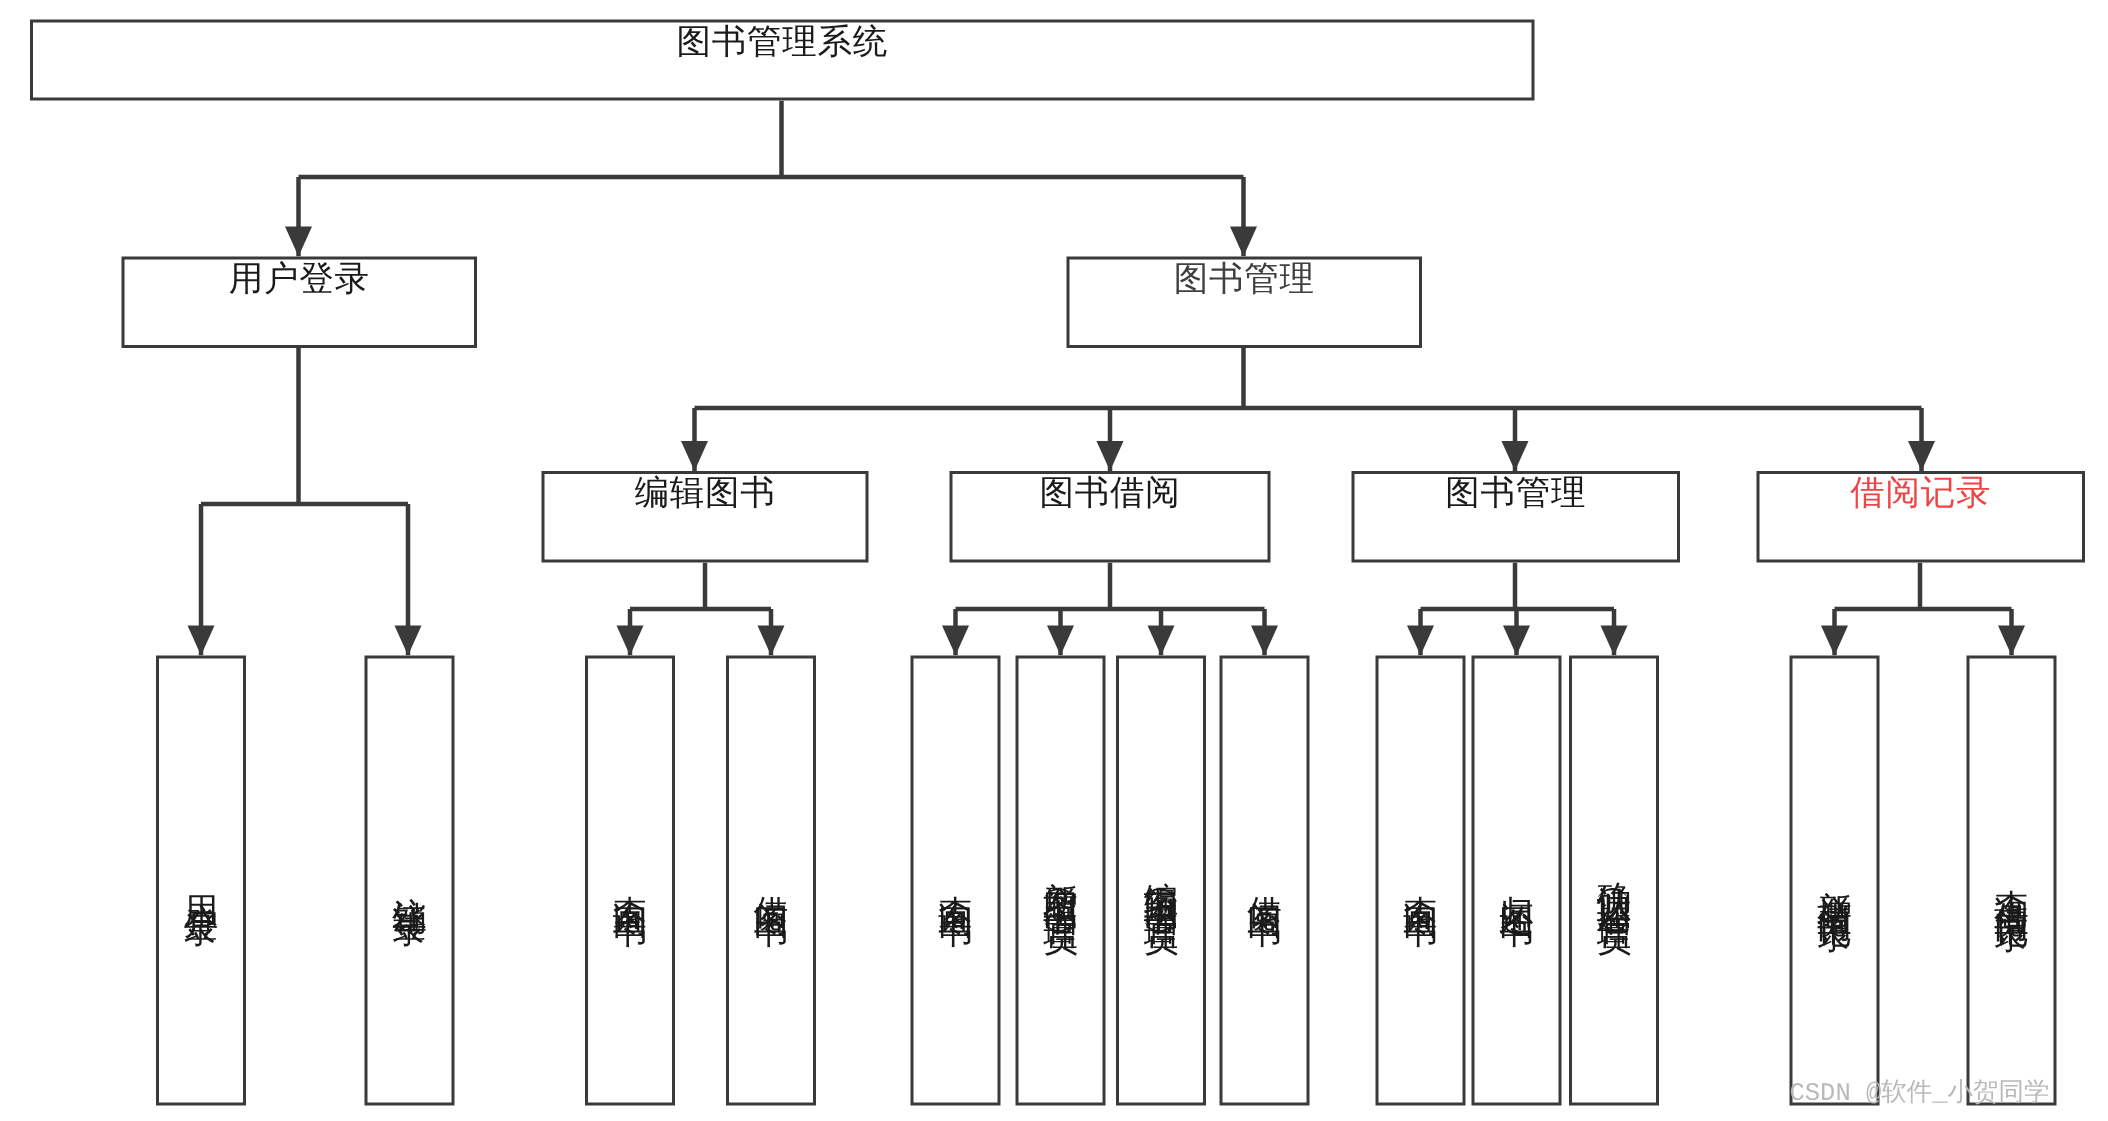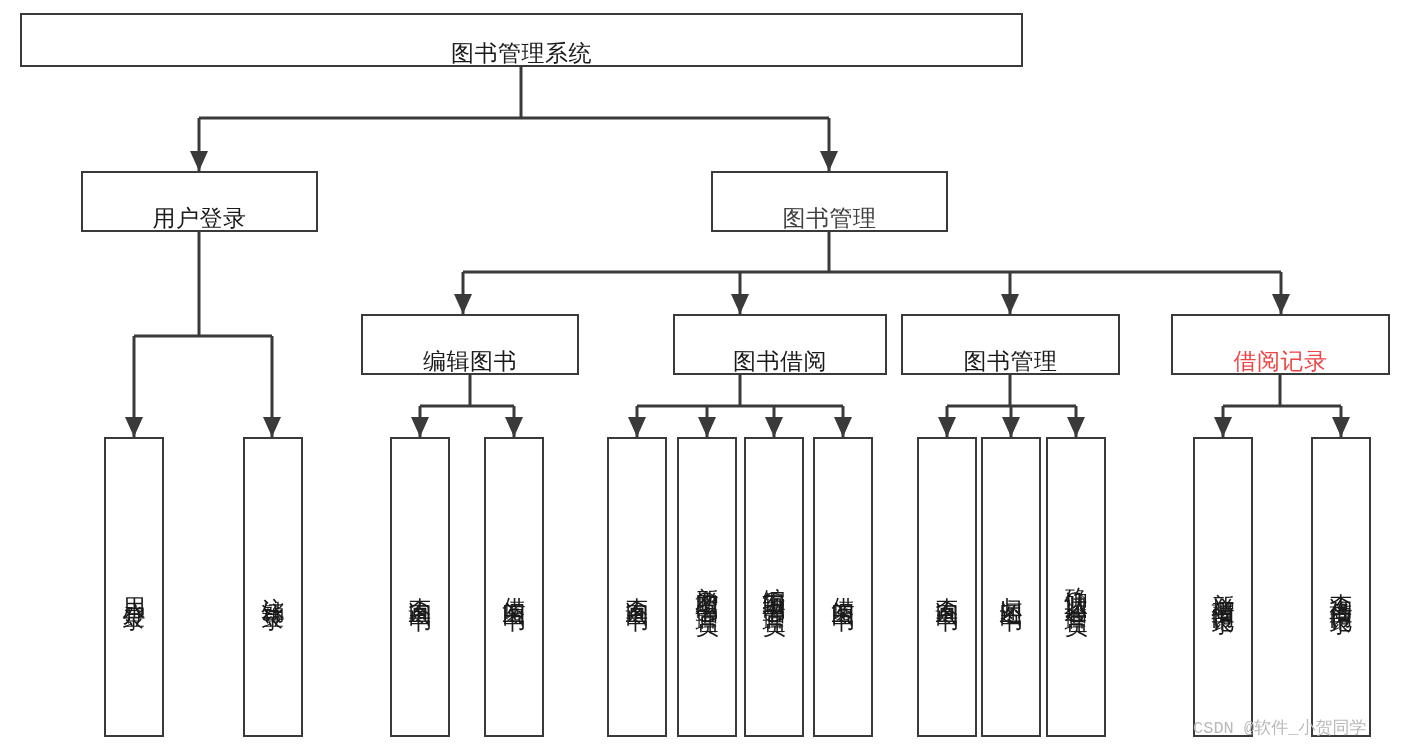--- a/index.html
+++ b/index.html
@@ -23,21 +23,21 @@
     top: 0;
     width: 1405px;
     height: 747px;
   }
   .node {
     position: absolute;
     box-sizing: border-box;
     background: #ffffff;
     border: 2px solid #3a3a3a;
     display: flex;
-    align-items: flex-end;
+    align-items: flex-start;
     justify-content: center;
     overflow: hidden;
   }
   .node-label {
     color: #1a1a1a;
     font-family: "Liberation Sans", "DejaVu Sans", sans-serif;
     line-height: 1.05;
     text-align: center;
     white-space: nowrap;
   }
@@ -131,21 +131,21 @@
       </div>
       <div class="node horizontal" style="left: 81px; top: 171px; width: 237px; height: 61px; border-color: rgb(58, 58, 58); background: rgb(255, 255, 255);">
         <span class="node-label" style="color: rgb(26, 26, 26);">用户登录</span>
       </div>
       <div class="node horizontal" style="left: 711px; top: 171px; width: 237px; height: 61px; border-color: rgb(58, 58, 58); background: rgb(255, 255, 255);">
         <span class="node-label" style="color: #404040;">图书管理</span>
       </div>
       <div class="node horizontal" style="left: 361px; top: 314px; width: 218px; height: 61px; border-color: rgb(58, 58, 58); background: rgb(255, 255, 255);">
         <span class="node-label" style="color: rgb(26, 26, 26);">编辑图书</span>
       </div>
-      <div class="node horizontal" style="left: 633px; top: 314px; width: 214px; height: 61px; border-color: rgb(58, 58, 58); background: rgb(255, 255, 255); margin-left: 40px;">
+      <div class="node horizontal" style="left: 633px; top: 314px; width: 214px; height: 61px; border-color: rgb(58, 58, 58); background: rgb(255, 255, 255);">
         <span class="node-label" style="color: rgb(26, 26, 26);">图书借阅</span>
       </div>
       <div class="node horizontal" style="left: 901px; top: 314px; width: 219px; height: 61px; border-color: rgb(58, 58, 58); background: rgb(255, 255, 255);">
         <span class="node-label" style="color: rgb(26, 26, 26);">图书管理</span>
       </div>
       <div class="node horizontal" style="left: 1171px; top: 314px; width: 219px; height: 61px; border-color: rgb(58, 58, 58); background: rgb(255, 255, 255);">
         <span class="node-label" style="color: #ef4444;">借阅记录</span>
       </div>
       <div class="node vertical" style="left: 104px; top: 437px; width: 60px; height: 300px; border-color: rgb(58, 58, 58); background: rgb(255, 255, 255);">
         <span class="node-label" style="color: rgb(26, 26, 26);">用户登录</span>

